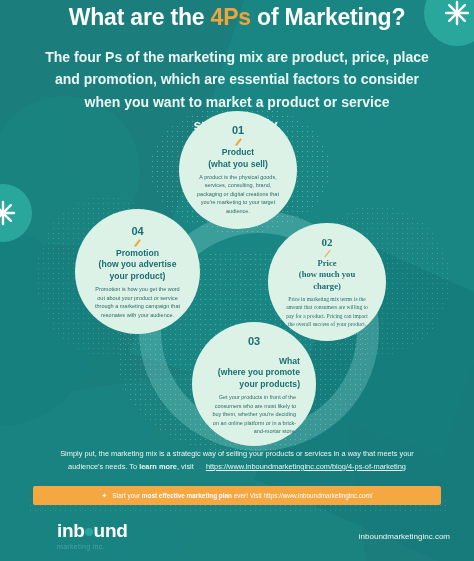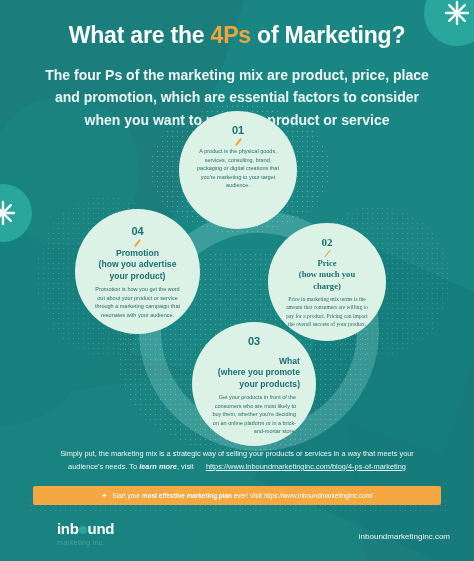--- a/index.html
+++ b/index.html
@@ -93,21 +93,21 @@
     align-items: center;
     justify-content: center;
   }
   .badge-tr { right: -16px; top: -20px; width: 66px; height: 66px; }
   .badge-l  { left: -26px;  top: 184px; width: 58px; height: 58px; }
   .badge svg { display: block; }
 
   
   .header {
     position: relative;
-    padding: 22px 28px 0;
+    padding: 4px 28px 0;
     text-align: center;
     z-index: 5;
   }
   .title {
     margin: 0;
     font-size: 23px;
     font-weight: bold;
     color: #ffffff;
     letter-spacing: -0.2px;
     line-height: 1.2;
@@ -177,21 +177,21 @@
   .footer-note {
     position: absolute;
     left: 0; right: 0; top: 448px;
     padding: 0 42px;
     text-align: center;
     font-size: 7.4px;
     line-height: 1.72;
     color: #e9f6f3;
     z-index: 7;
   }
-  .footer-note b { font-weight: bold; font-style: italic; }
+  .footer-note b { font-weight: bold; }
   .footer-note a {
     color: #e9f6f3;
     text-decoration: underline;
     padding-left: 10px;
   }
 
   
   .cta {
     position: absolute;
     left: 33px; top: 486px;
@@ -218,21 +218,21 @@
     left: 0; right: 0; bottom: 0;
     height: 56px;
     z-index: 7;
   }
   .logo {
     position: absolute;
     left: 57px; top: 16px;
     text-align: left;
   }
   .logo-main {
-    font-size: 15px;
+    font-size: 19px;
     font-weight: bold;
     color: #ffffff;
     letter-spacing: -0.3px;
     line-height: 1;
     display: flex;
     align-items: center;
   }
   .logo-dot {
     display: inline-block;
     width: 8px; height: 8px;
@@ -303,20 +303,24 @@
   <div class="header">
     <h1 class="title"><span>What are the </span><span class="accent">4Ps</span><span> of Marketing?</span></h1>
     <p class="subtitle">The four Ps of the marketing mix are product, price, place and promotion, which are essential factors to consider when you want to market a product or service successfully.</p>
   </div>
 
   <div class="circles">
 
     <div class="circle c1">
       <div class="c-num">01</div>
       <div class="c-slash"></div>
+      <div class="c-title">
+        <span>Product</span><br>
+        <span>(what you sell)</span>
+      </div>
       <div class="c-body">A product is the physical goods, services, consulting, brand, packaging or digital creations that you're marketing to your target audience.</div>
     </div>
 
     <div class="circle c2">
       <div class="c-num">02</div>
       <div class="c-slash"></div>
       <div class="c-title">
         <span>Price</span><br>
         <span>(how much you charge)</span>
       </div>

